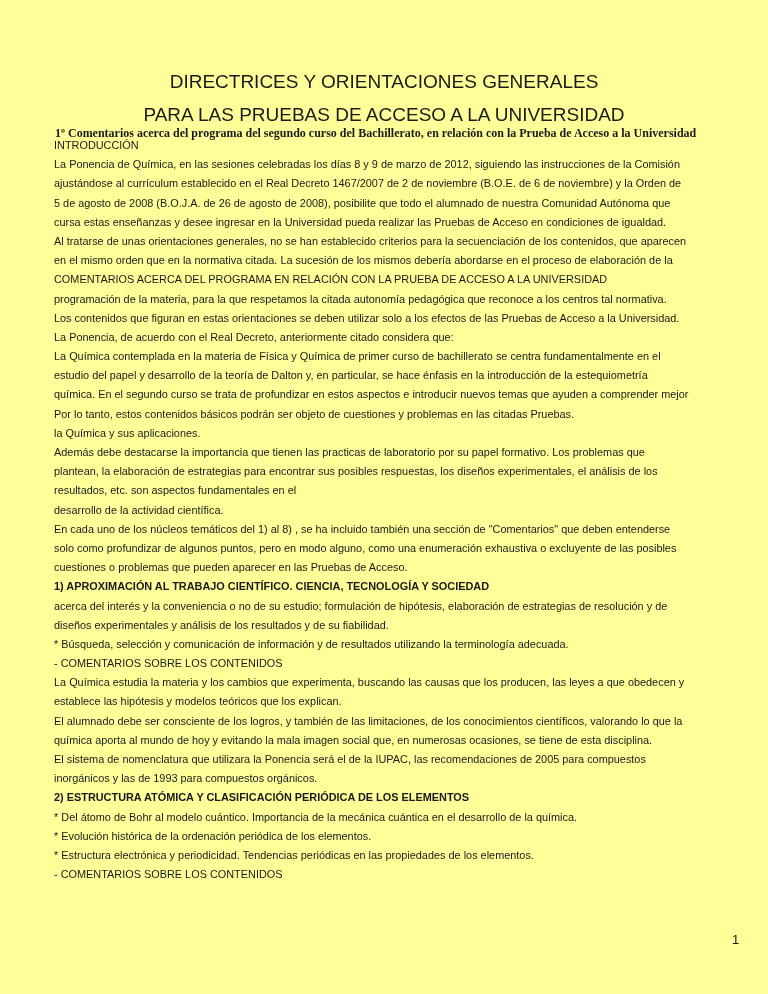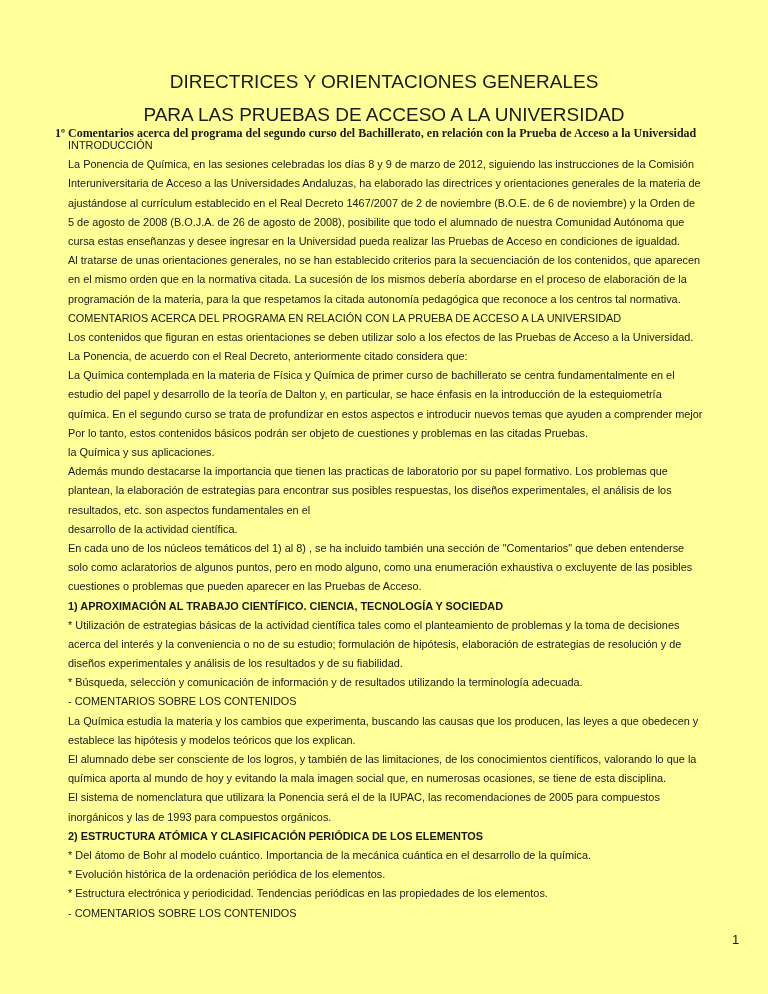--- a/index.html
+++ b/index.html
@@ -17,21 +17,21 @@
       font-size: 19px; color: #1a1a1a; letter-spacing: 0;
     }
     .t1 { top: 71px; }
     .t2 { top: 104px; }
     .sub {
       position: absolute; left: 55px; top: 126px;
       font-family: "Liberation Serif", serif; font-weight: bold;
       font-size: 12px; white-space: nowrap;
     }
     .body {
-      position: absolute; left: 68px; top: 136px; width: 680px;
+      position: absolute; left: 54px; top: 136px; width: 680px;
       font-family: "Liberation Sans", sans-serif;
       font-size: 10.9px; line-height: 19.2px;
     }
     .line { white-space: nowrap; height: 19.2px; }
     .bold { font-weight: bold; }
     .pagenum {
       position: absolute; left: 732px; top: 932px;
       font-family: "Liberation Sans", sans-serif; font-size: 13px;
     }
   </style>
@@ -39,44 +39,42 @@
 <body>
 
 <div class="page">
   <div class="title t1">DIRECTRICES Y ORIENTACIONES GENERALES</div>
   <div class="title t2">PARA LAS PRUEBAS DE ACCESO A LA UNIVERSIDAD</div>
   <div class="sub">1º Comentarios acerca del programa del segundo curso del Bachillerato, en relación con la Prueba de Acceso a la Universidad</div>
 
   <div class="body">
     <div class="line">INTRODUCCIÓN</div>
     <div class="line">La Ponencia de Química, en las sesiones celebradas los días 8 y 9 de marzo de 2012, siguiendo las instrucciones de la Comisión</div>
-    <div class="line">Interuniversitaria de Acceso a las Universidades Andaluzas, ha elaborado las directrices y orientaciones generales de la materia de</div>
     <div class="line">ajustándose al currículum establecido en el Real Decreto 1467/2007 de 2 de noviembre (B.O.E. de 6 de noviembre) y la Orden de</div>
     <div class="line">5 de agosto de 2008 (B.O.J.A. de 26 de agosto de 2008), posibilite que todo el alumnado de nuestra Comunidad Autónoma que</div>
     <div class="line">cursa estas enseñanzas y desee ingresar en la Universidad pueda realizar las Pruebas de Acceso en condiciones de igualdad.</div>
     <div class="line">Al tratarse de unas orientaciones generales, no se han establecido criterios para la secuenciación de los contenidos, que aparecen</div>
     <div class="line">en el mismo orden que en la normativa citada. La sucesión de los mismos debería abordarse en el proceso de elaboración de la</div>
+    <div class="line">COMENTARIOS ACERCA DEL PROGRAMA EN RELACIÓN CON LA PRUEBA DE ACCESO A LA UNIVERSIDAD</div>
     <div class="line">programación de la materia, para la que respetamos la citada autonomía pedagógica que reconoce a los centros tal normativa.</div>
-    <div class="line">COMENTARIOS ACERCA DEL PROGRAMA EN RELACIÓN CON LA PRUEBA DE ACCESO A LA UNIVERSIDAD</div>
     <div class="line">Los contenidos que figuran en estas orientaciones se deben utilizar solo a los efectos de las Pruebas de Acceso a la Universidad.</div>
     <div class="line">La Ponencia, de acuerdo con el Real Decreto, anteriormente citado considera que:</div>
     <div class="line">La Química contemplada en la materia de Física y Química de primer curso de bachillerato se centra fundamentalmente en el</div>
     <div class="line">estudio del papel y desarrollo de la teoría de Dalton y, en particular, se hace énfasis en la introducción de la estequiometría</div>
     <div class="line">química. En el segundo curso se trata de profundizar en estos aspectos e introducir nuevos temas que ayuden a comprender mejor</div>
     <div class="line">Por lo tanto, estos contenidos básicos podrán ser objeto de cuestiones y problemas en las citadas Pruebas.</div>
     <div class="line">la Química y sus aplicaciones.</div>
-    <div class="line">Además mundo destacarse la importancia que tienen las practicas de laboratorio por su papel formativo. Los problemas que</div>
+    <div class="line">Además debe destacarse la importancia que tienen las practicas de laboratorio por su papel formativo. Los problemas que</div>
     <div class="line">plantean, la elaboración de estrategias para encontrar sus posibles respuestas, los diseños experimentales, el análisis de los</div>
     <div class="line">resultados, etc. son aspectos fundamentales en el</div>
     <div class="line">desarrollo de la actividad científica.</div>
     <div class="line">En cada uno de los núcleos temáticos del 1) al 8) , se ha incluido también una sección de "Comentarios" que deben entenderse</div>
-    <div class="line">solo como aclaratorios de algunos puntos, pero en modo alguno, como una enumeración exhaustiva o excluyente de las posibles</div>
+    <div class="line">solo como profundizar de algunos puntos, pero en modo alguno, como una enumeración exhaustiva o excluyente de las posibles</div>
     <div class="line">cuestiones o problemas que pueden aparecer en las Pruebas de Acceso.</div>
     <div class="line bold">1) APROXIMACIÓN AL TRABAJO CIENTÍFICO. CIENCIA, TECNOLOGÍA Y SOCIEDAD</div>
-    <div class="line">* Utilización de estrategias básicas de la actividad científica tales como el planteamiento de problemas y la toma de decisiones</div>
     <div class="line">acerca del interés y la conveniencia o no de su estudio; formulación de hipótesis, elaboración de estrategias de resolución y de</div>
     <div class="line">diseños experimentales y análisis de los resultados y de su fiabilidad.</div>
     <div class="line">* Búsqueda, selección y comunicación de información y de resultados utilizando la terminología adecuada.</div>
     <div class="line">- COMENTARIOS SOBRE LOS CONTENIDOS</div>
     <div class="line">La Química estudia la materia y los cambios que experimenta, buscando las causas que los producen, las leyes a que obedecen y</div>
     <div class="line">establece las hipótesis y modelos teóricos que los explican.</div>
     <div class="line">El alumnado debe ser consciente de los logros, y también de las limitaciones, de los conocimientos científicos, valorando lo que la</div>
     <div class="line">química aporta al mundo de hoy y evitando la mala imagen social que, en numerosas ocasiones, se tiene de esta disciplina.</div>
     <div class="line">El sistema de nomenclatura que utilizara la Ponencia será el de la IUPAC, las recomendaciones de 2005 para compuestos</div>
     <div class="line">inorgánicos y las de 1993 para compuestos orgánicos.</div>

